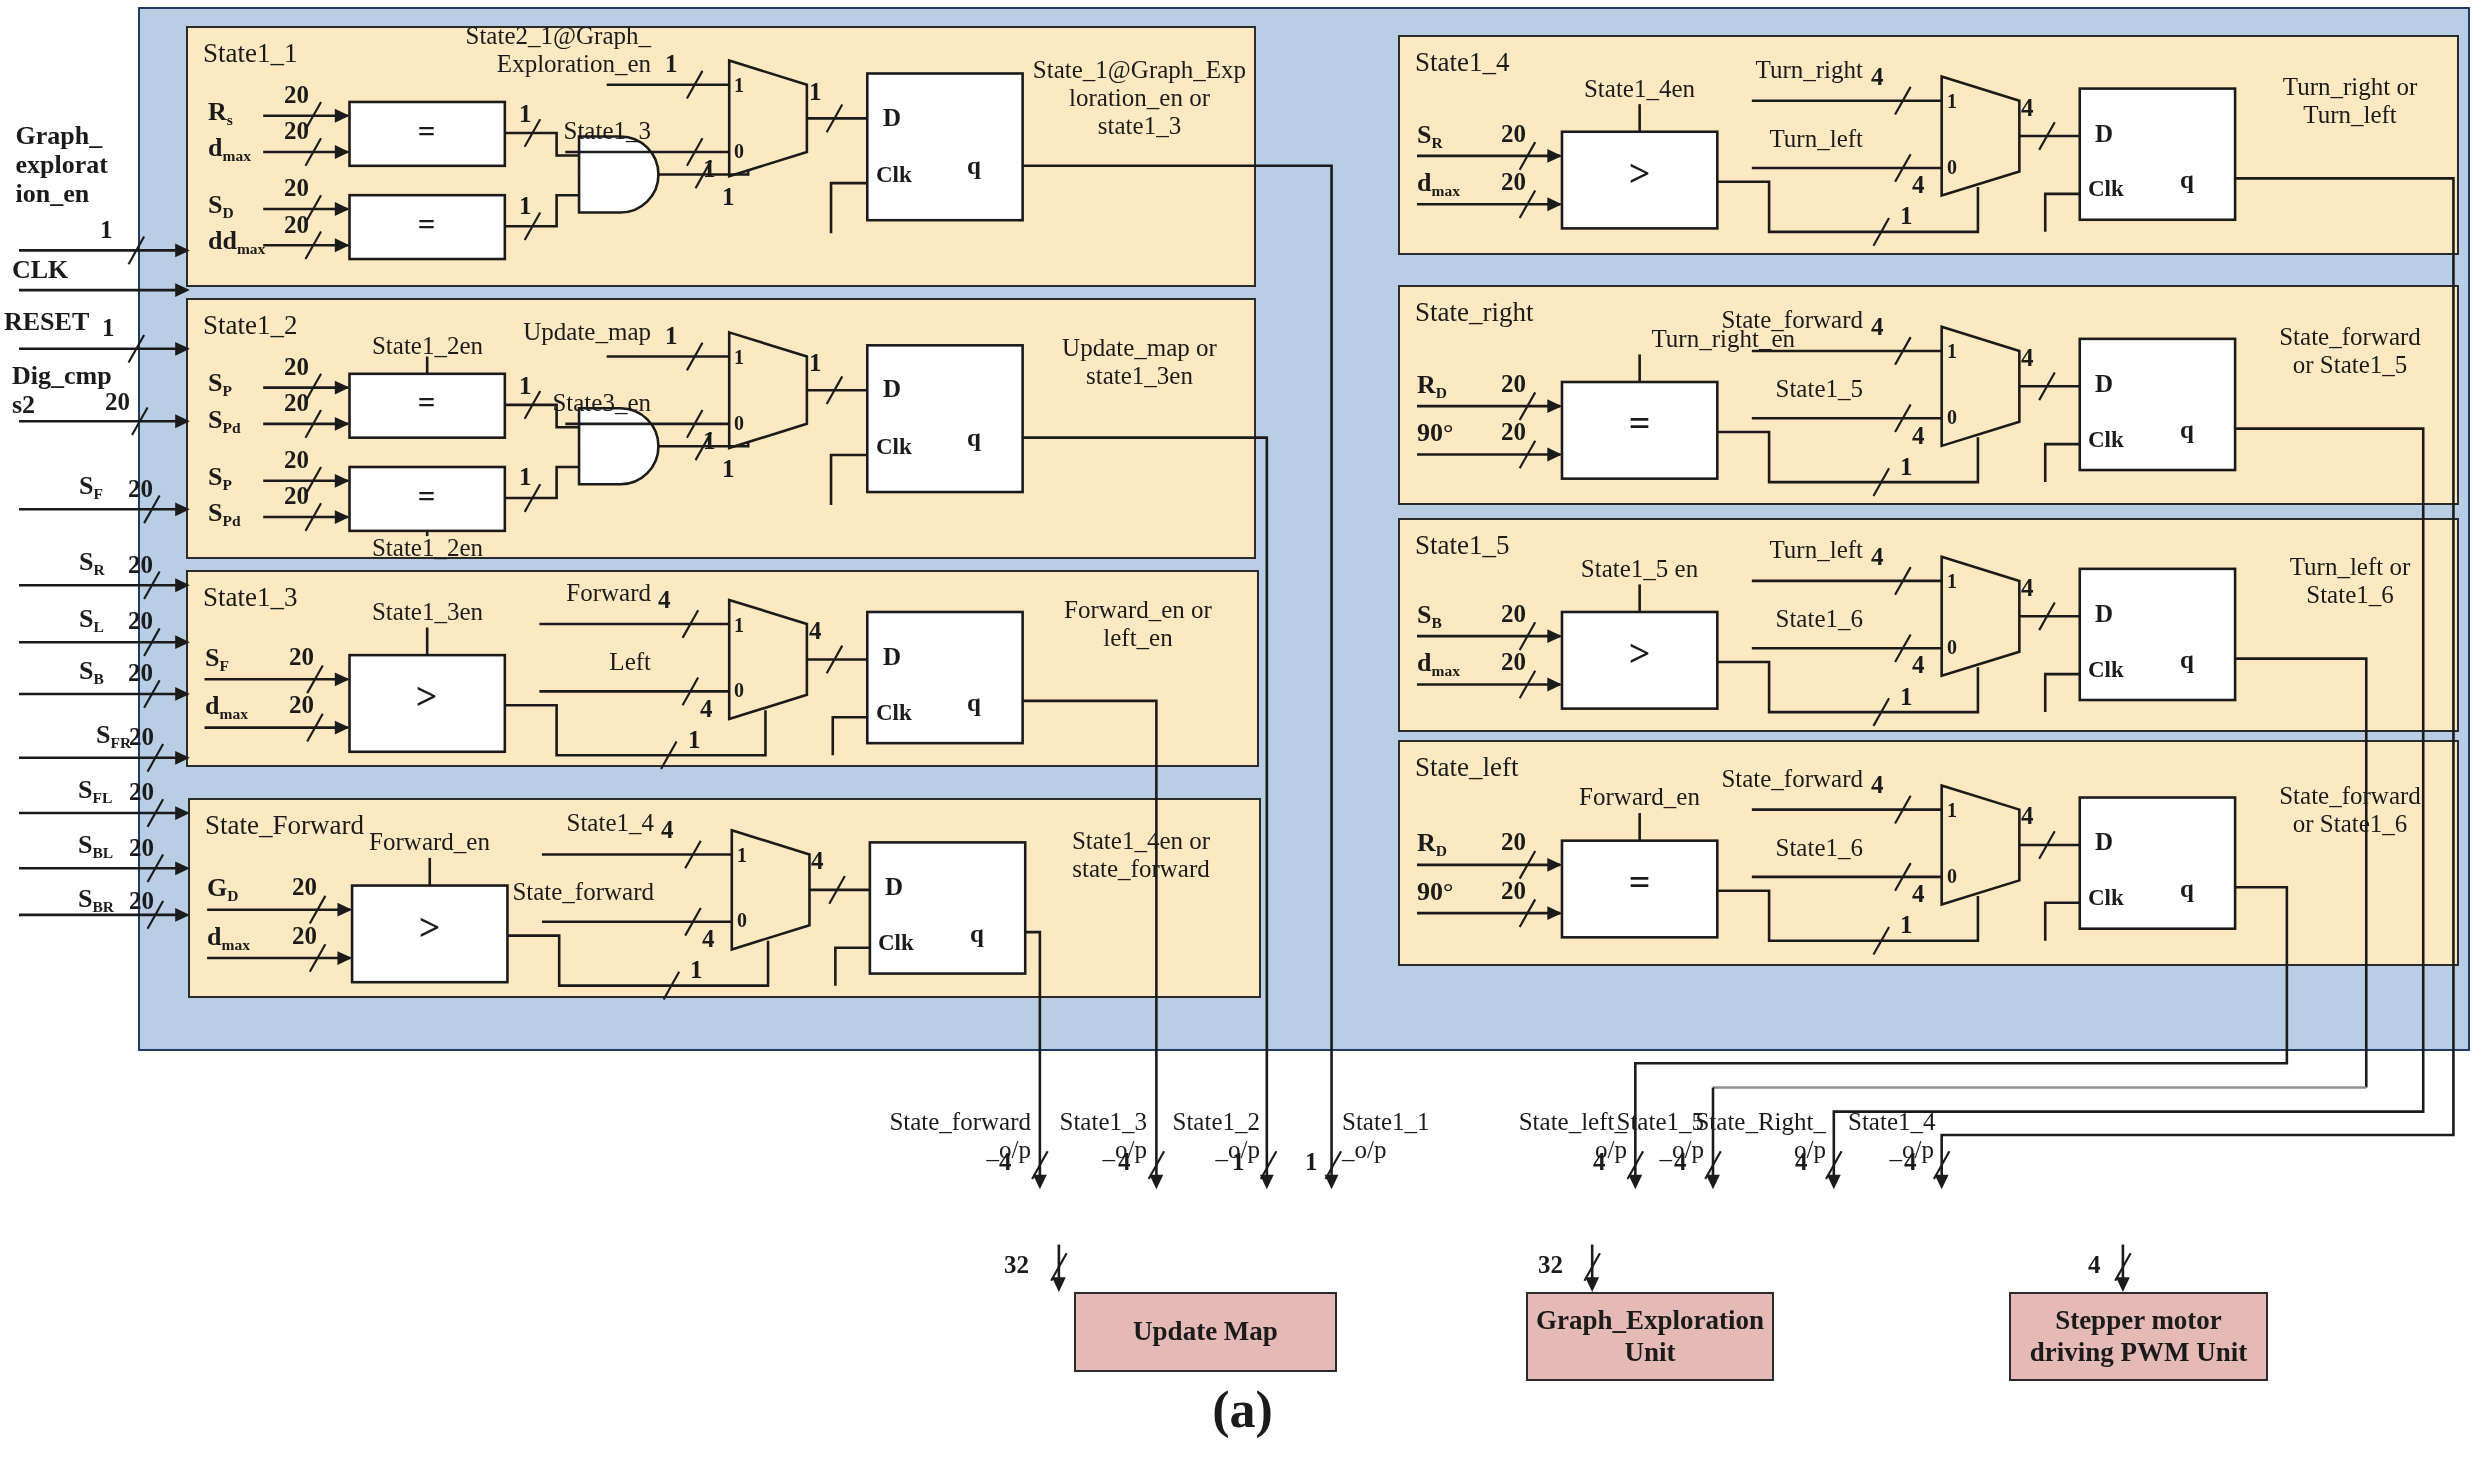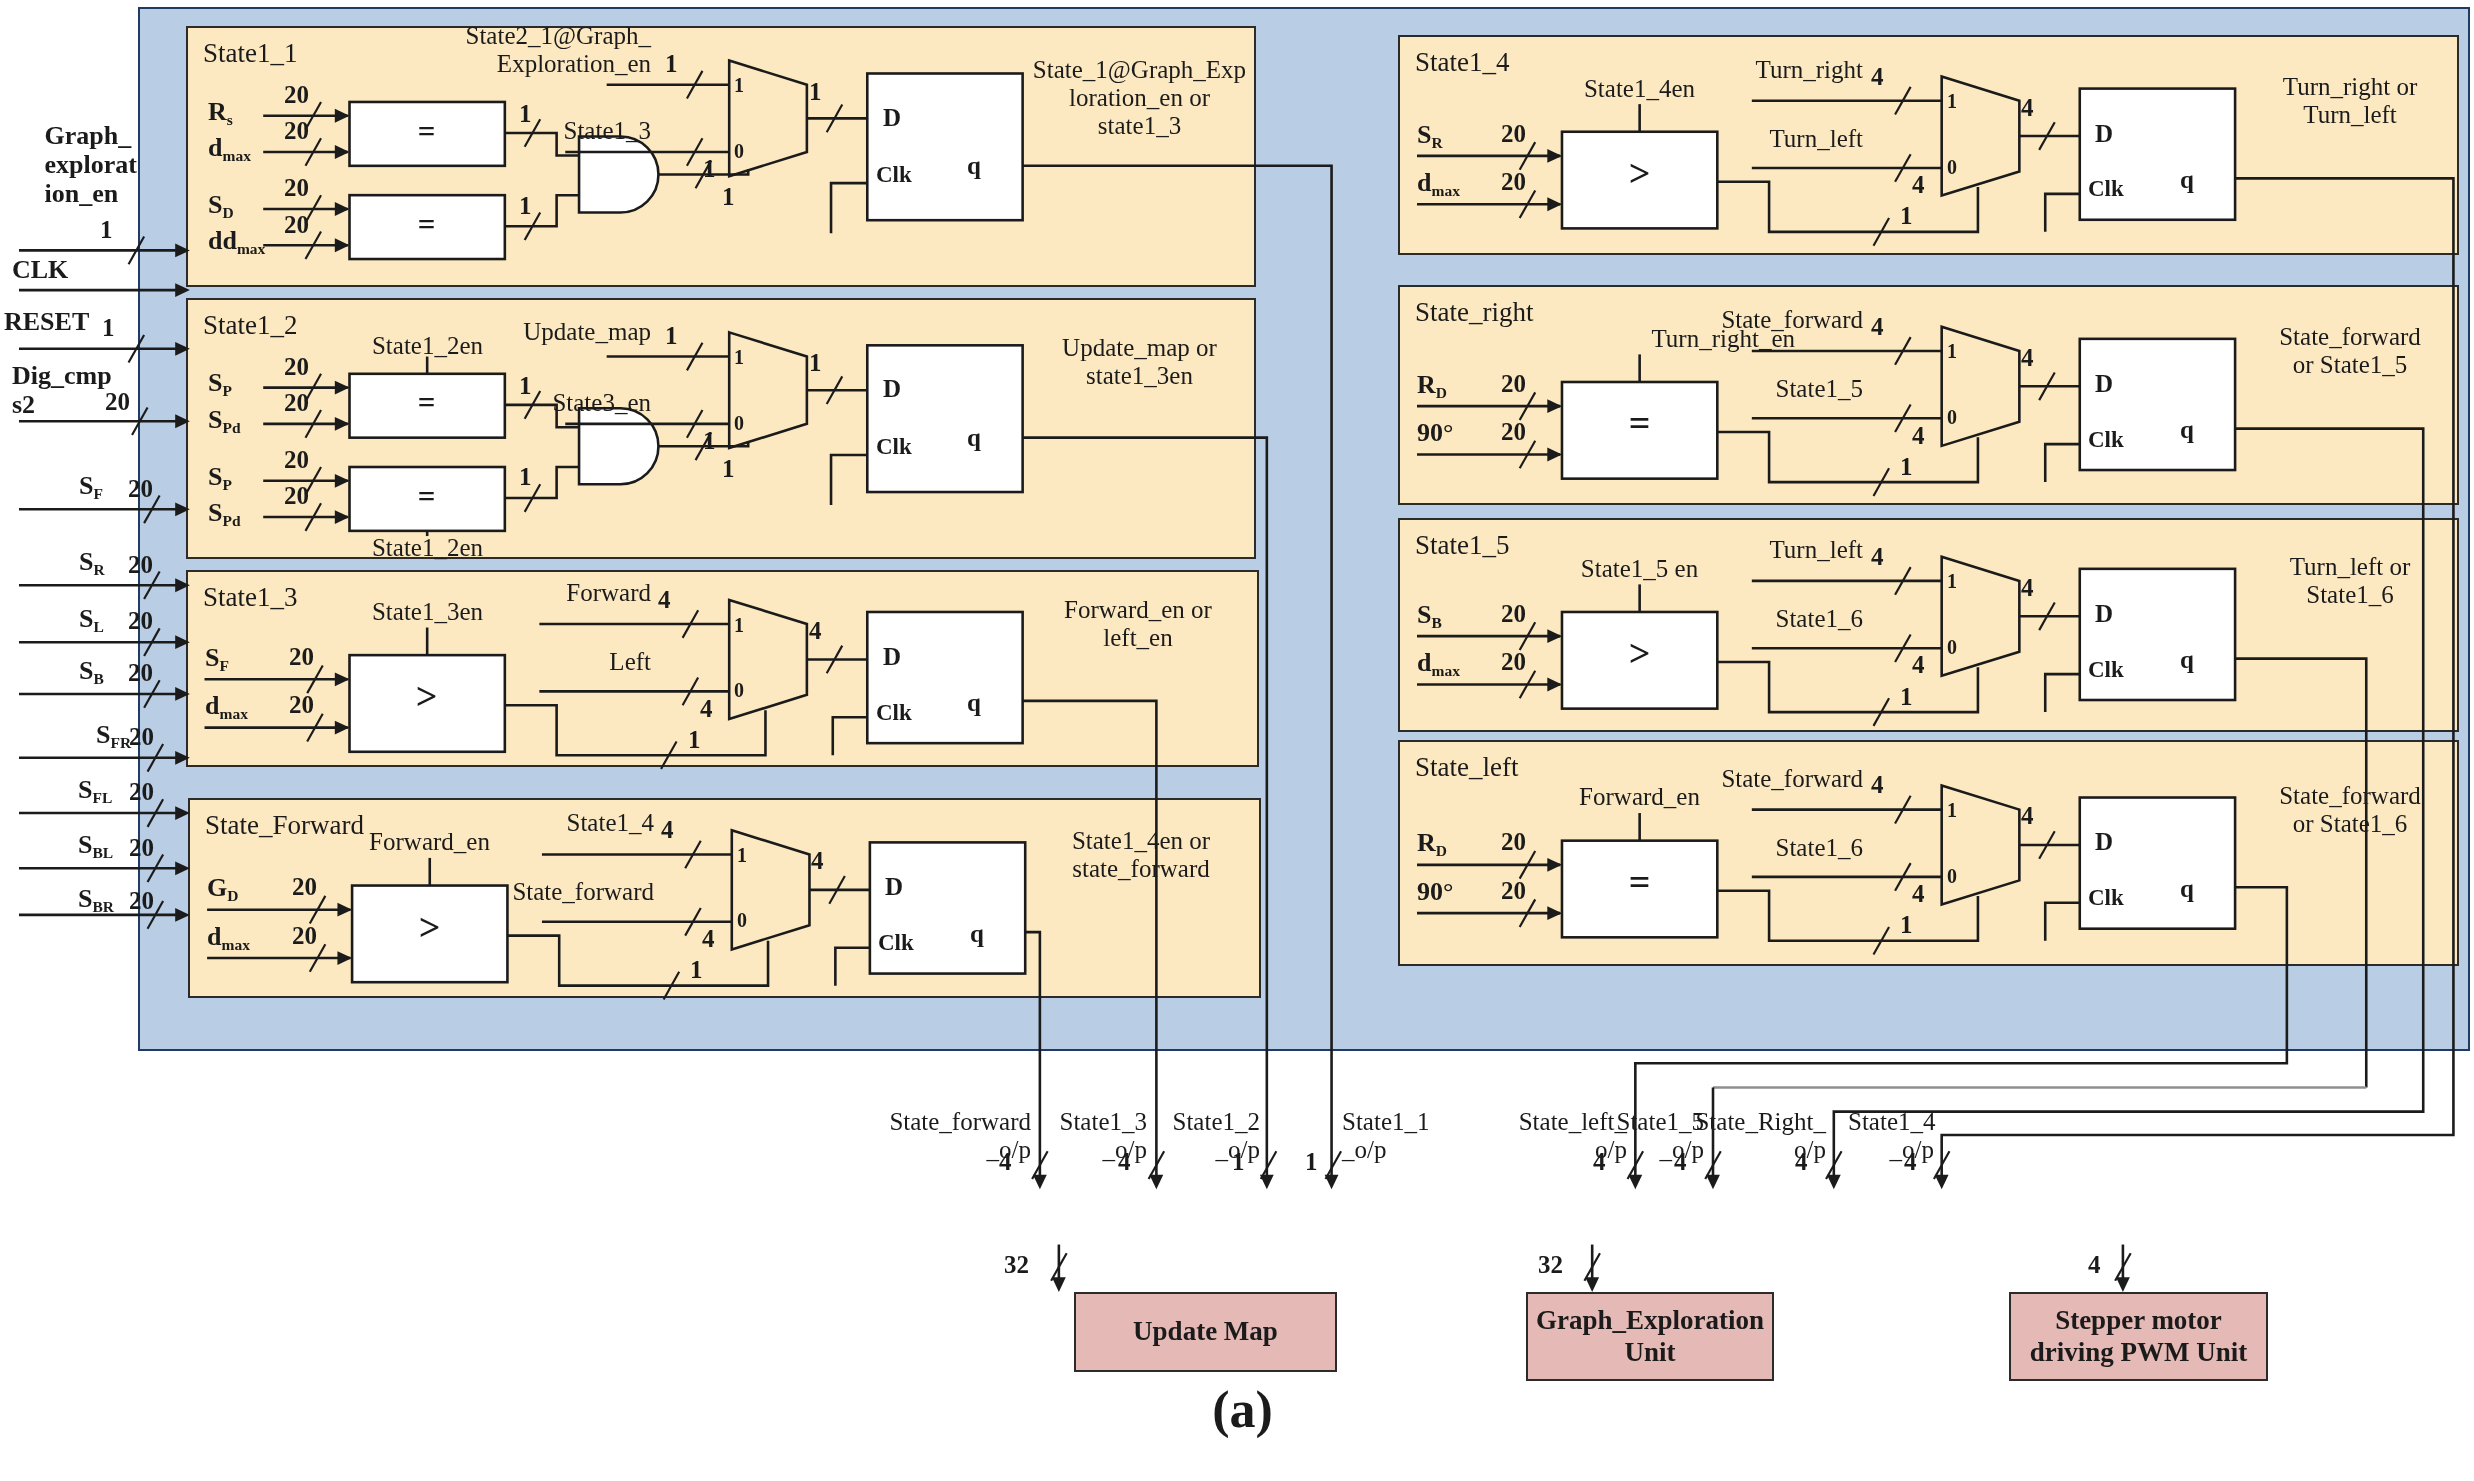--- a/index.html
+++ b/index.html
@@ -466,21 +466,21 @@
     <div class="lbl num" style="left: 1871px; top: 771px;">4</div>
     <div class="lbl" style="left: 1596px; top: 834px; width: 267px; text-align: right;">State1_6</div>
     <div class="lbl num" style="left: 1912px; top: 880px;">4</div>
     <div class="lbl num" style="left: 2021px; top: 802px;">4</div>
     <div class="lbl ff" style="left: 2095px; top: 828px;">D</div>
     <div class="lbl ff" style="left: 2180px; top: 875px;">q</div>
     <div class="lbl ff f27" style="left: 2088px; top: 885px;">Clk</div>
     <div class="lbl" style="left: 2243px; top: 782px; width: 214px; text-align: center;">State_forward
 or State1_6</div>
     <div class="lbl num" style="left: 100px; top: 216px;">1</div>
-    <div class="lbl rail" style="left: 15.5px; top: 121px; width: 155px; margin-left: 29px;">Graph_
+    <div class="lbl rail" style="left: 15.5px; top: 121px; width: 155px;">Graph_
 explorat
 ion_en</div>
     <div class="lbl rail" style="left: 12px; top: 255px; width: 155px;">CLK</div>
     <div class="lbl num" style="left: 102px; top: 314px;">1</div>
     <div class="lbl rail" style="left: 4px; top: 307px; width: 155px;">RESET</div>
     <div class="lbl num" style="left: 105px; top: 388px;">20</div>
     <div class="lbl rail" style="left: 12px; top: 361px; width: 155px;">Dig_cmp
 s2</div>
     <div class="lbl num" style="left: 128px; top: 475px;">20</div>
     <div class="lbl sig" style="left: 79px; top: 471px;"><span>S</span><span class="sub">F</span></div>

